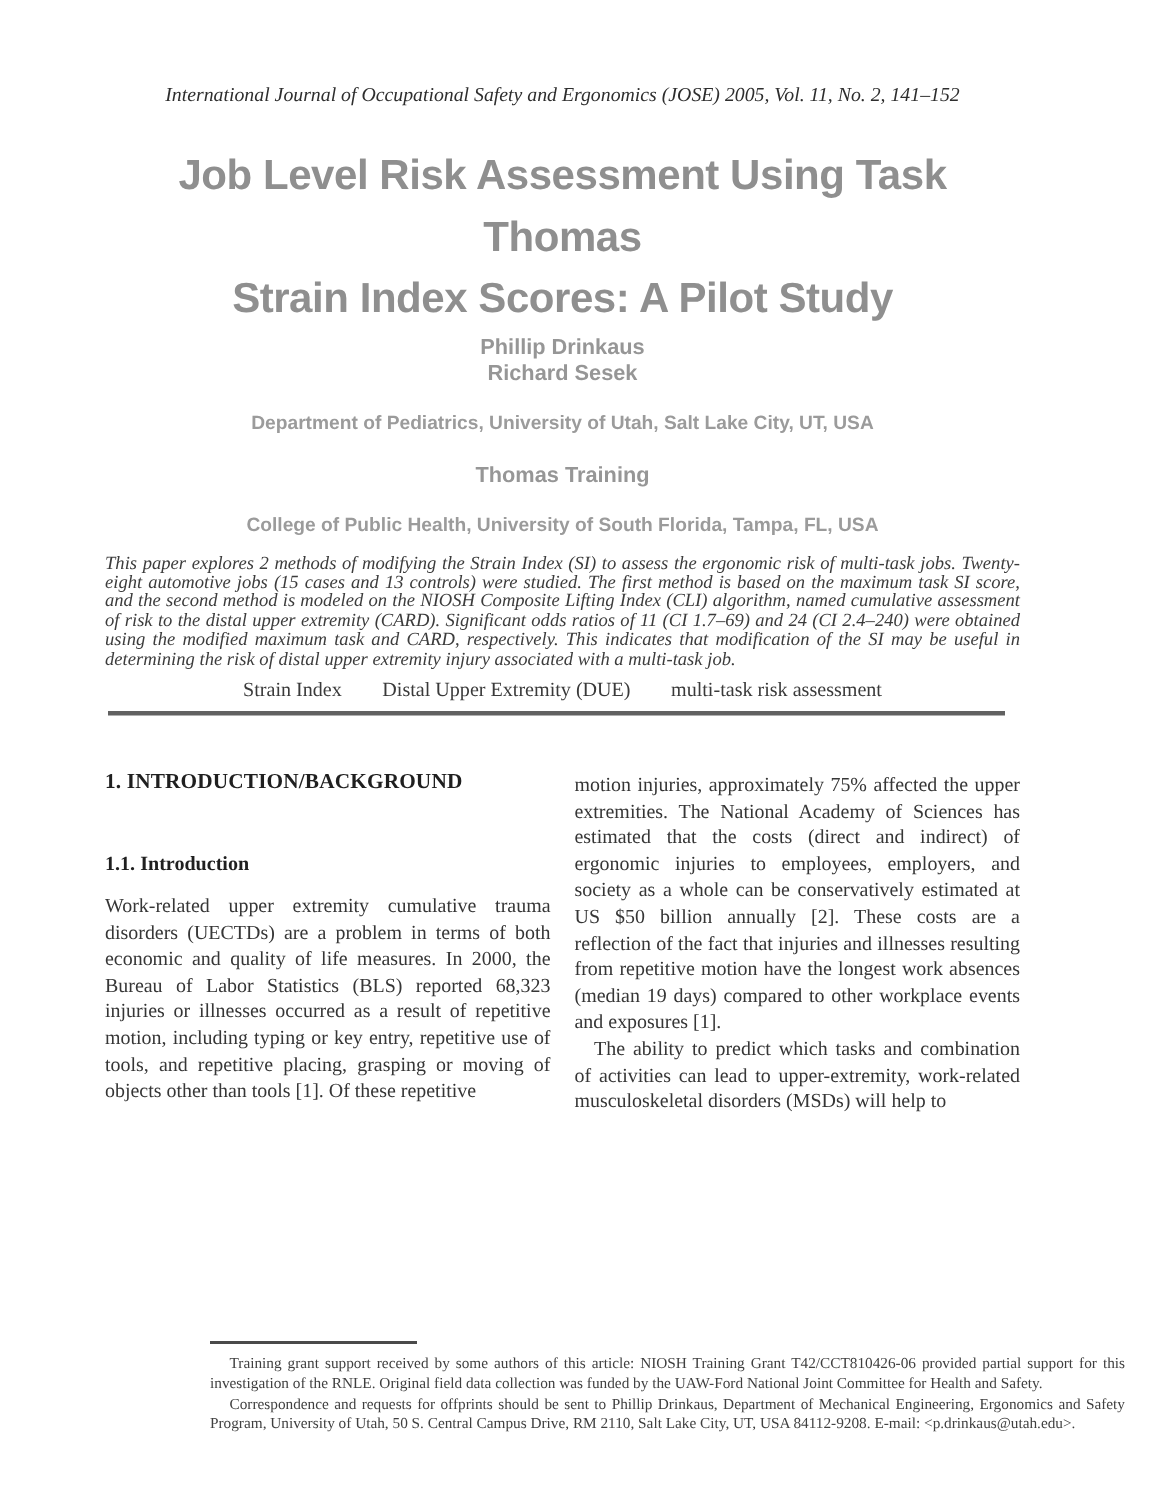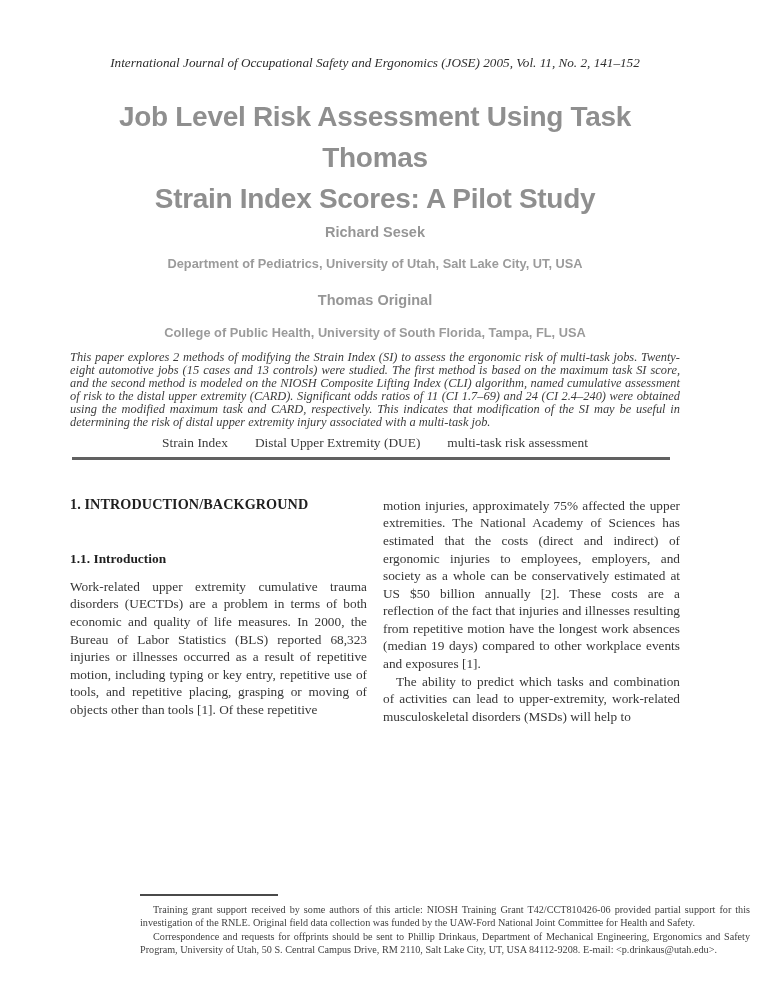--- a/index.html
+++ b/index.html
@@ -130,28 +130,29 @@
   <div class="content">
 
     <div class="journal-line">International Journal of Occupational Safety and Ergonomics (JOSE) 2005, Vol. 11, No. 2, 141–152</div>
 
     <h1 class="title">
       <span>Job Level Risk Assessment Using Task Thomas</span>
       <span>Strain Index Scores: A Pilot Study</span>
     </h1>
 
     <div class="authors">
+      <div>Phillip Drinkaus</div>
       <div>Richard Sesek</div>
     </div>
 
     <div class="affiliation affil-1">Department of Pediatrics, University of Utah, Salt Lake City, UT, USA</div>
 
 
 
-    <div class="author-single thomas">Thomas Original</div>
+    <div class="author-single thomas">Thomas Training</div>
 
     <div class="affiliation affil-3">College of Public Health, University of South Florida, Tampa, FL, USA</div>
 
     <p class="abstract">This paper explores 2 methods of modifying the Strain Index (SI) to assess the ergonomic risk of multi-task jobs. Twenty-eight automotive jobs (15 cases and 13 controls) were studied. The first method is based on the maximum task SI score, and the second method is modeled on the NIOSH Composite Lifting Index (CLI) algorithm, named cumulative assessment of risk to the distal upper extremity (CARD). Significant odds ratios of 11 (CI 1.7–69) and 24 (CI 2.4–240) were obtained using the modified maximum task and CARD, respectively. This indicates that modification of the SI may be useful in determining the risk of distal upper extremity injury associated with a multi-task job.</p>
 
     <div class="keywords">
       <span>Strain Index</span>
       <span>Distal Upper Extremity (DUE)</span>
       <span>multi-task risk assessment</span>
     </div>

